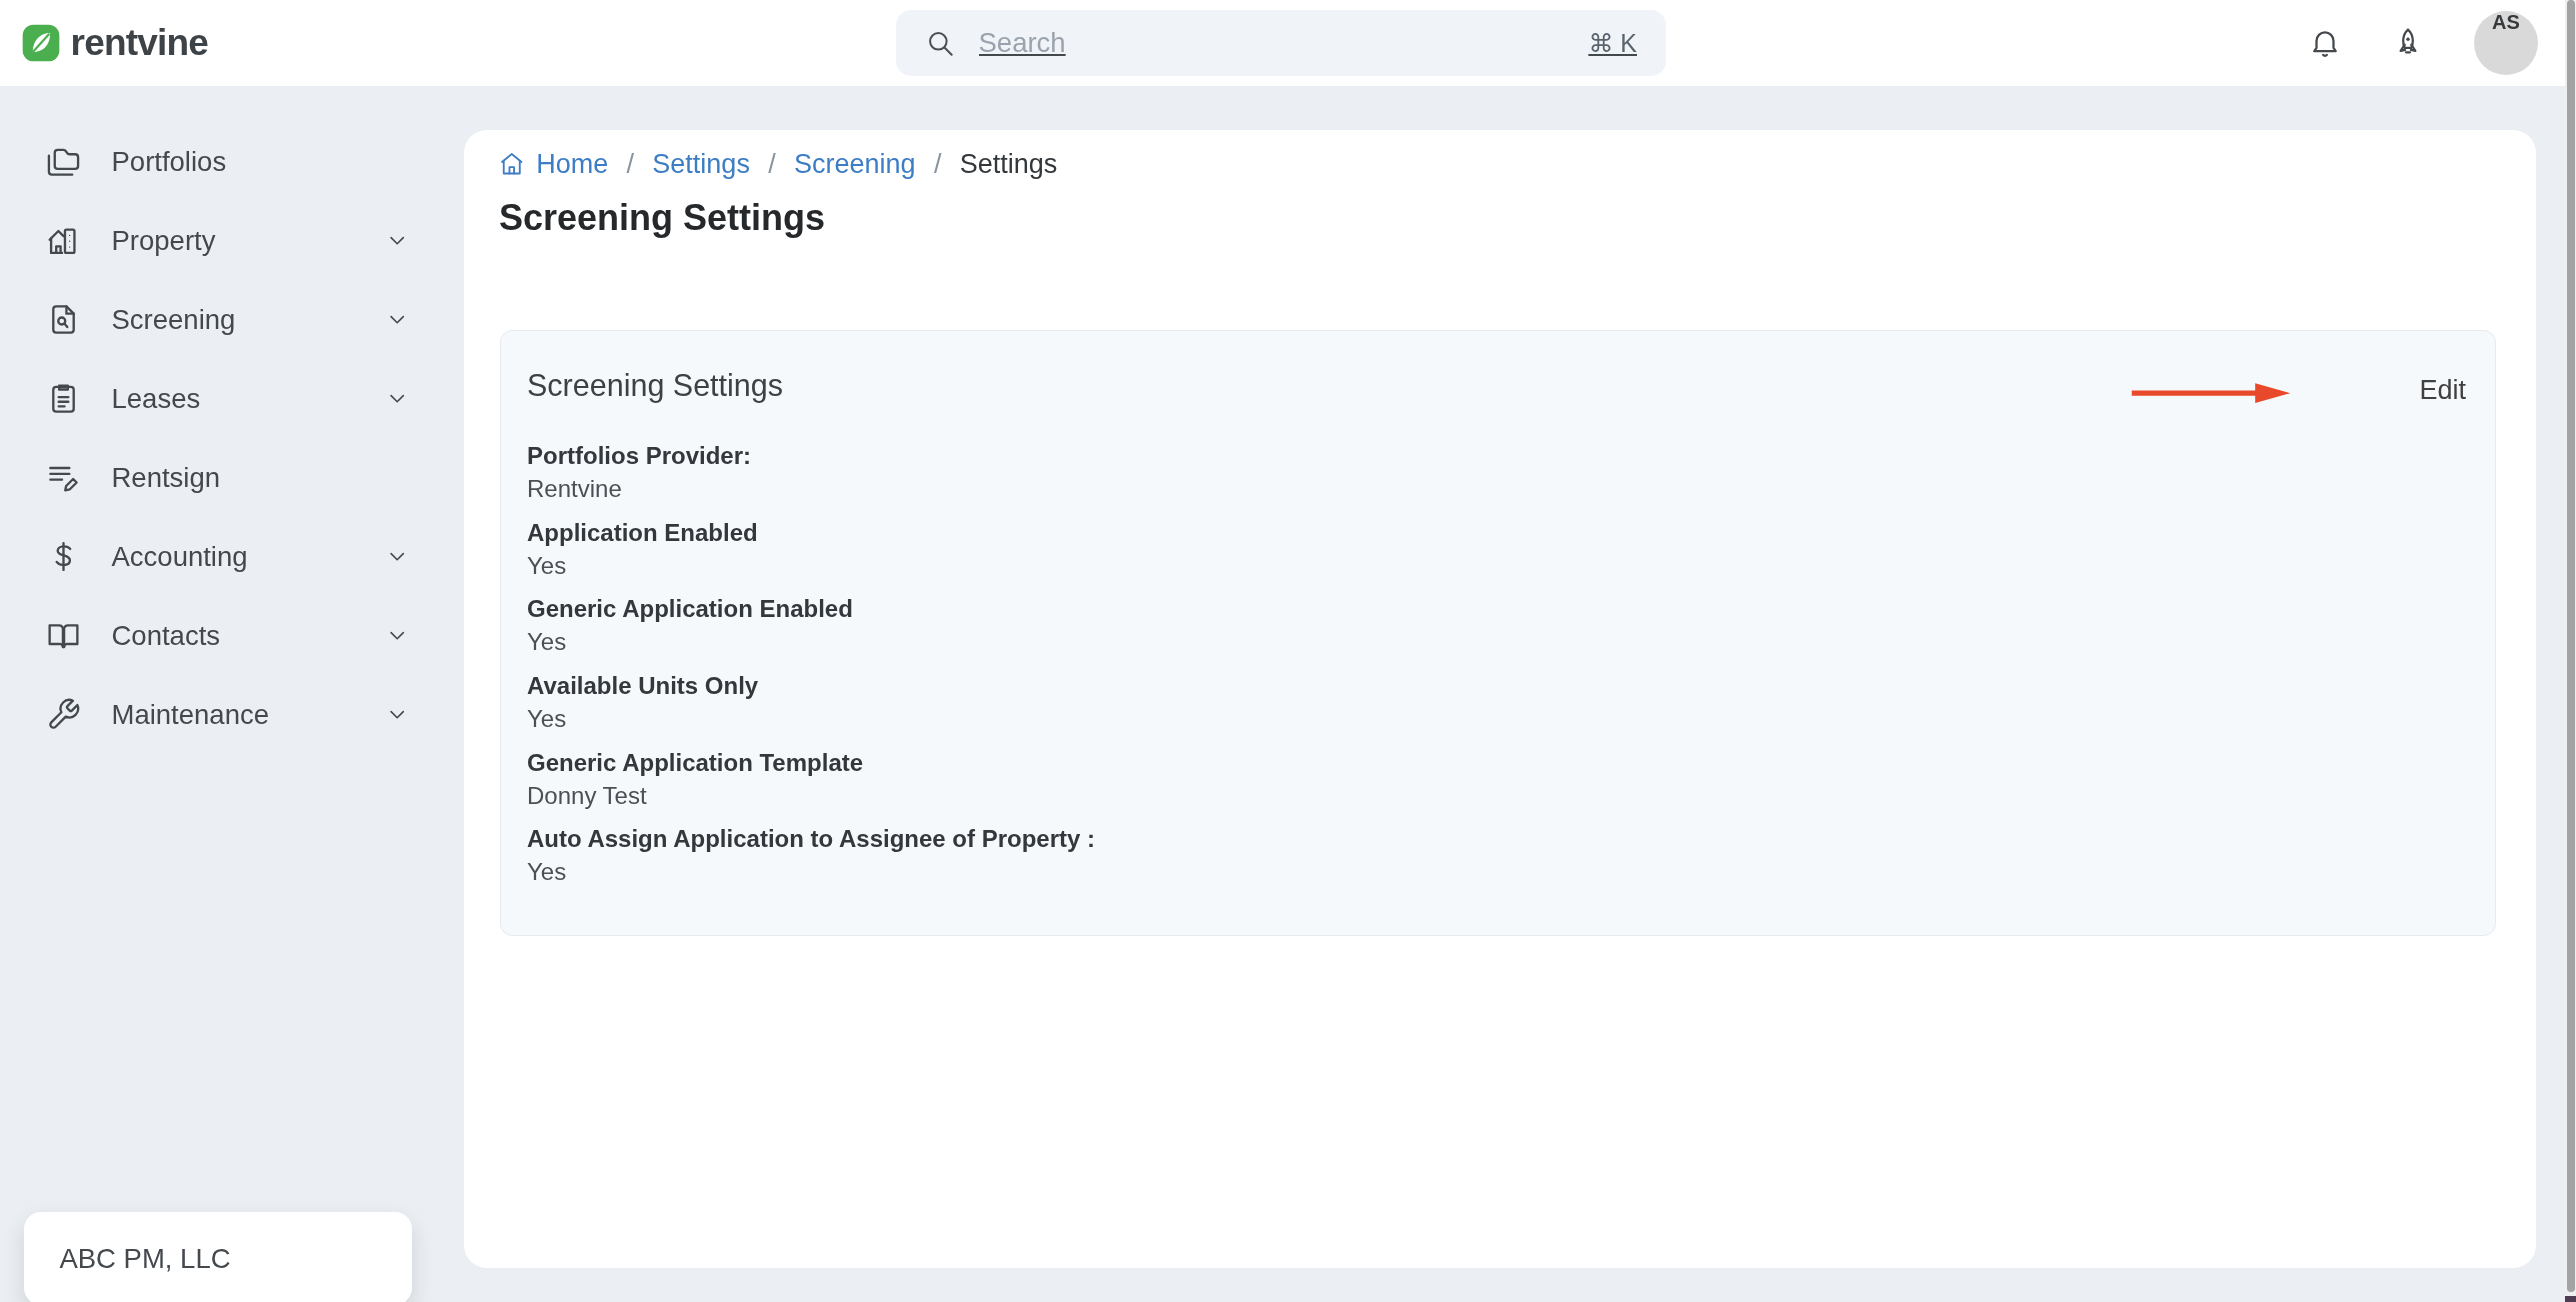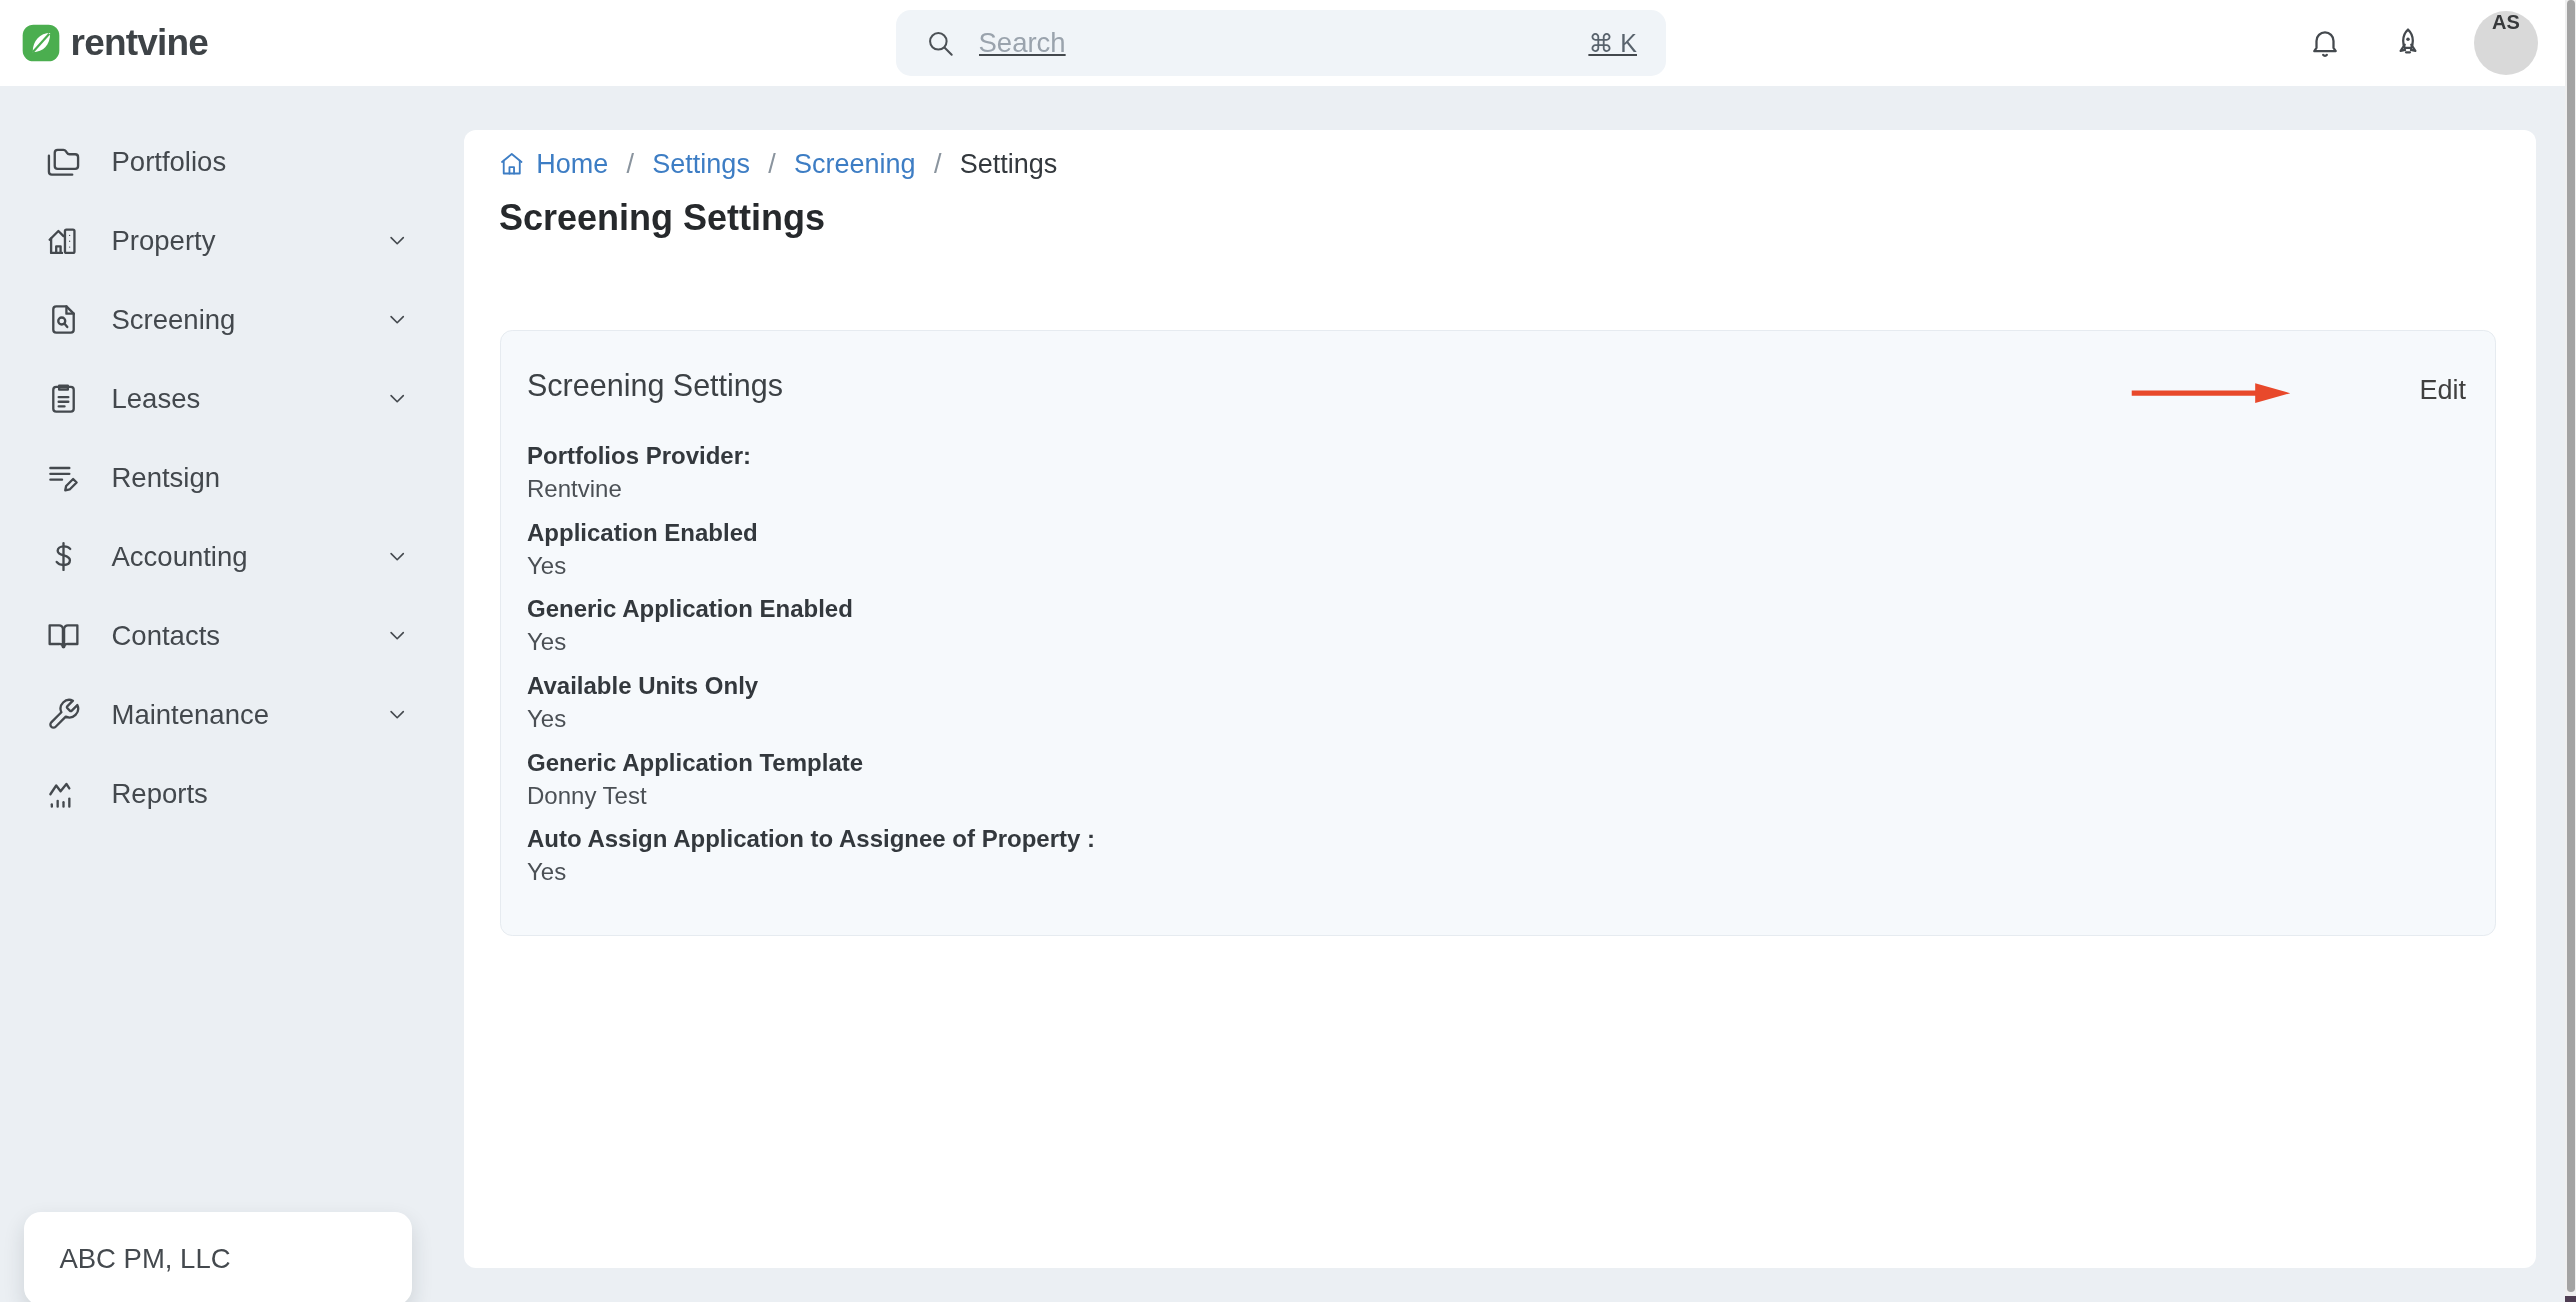--- a/index.html
+++ b/index.html
@@ -54,21 +54,21 @@
     position: absolute; left: 24.4px; top: 1212px; width: 388px; height: 93px;
     background: #FFFFFF; border-radius: 17px;
     box-shadow: 0 9.2px 21.4px rgba(30,40,50,.14);
     display: flex; align-items: center; padding-left: 35px;
     font-size: 27.5px; color: #44494E; cursor: pointer;
   }
 
   
   .main-panel {
     position: absolute; left: 464px; top: 130px; width: 2072px; height: 1138px;
-    background: #FFFFFF; border-radius: 12px;
+    background: #FFFFFF; border-radius: 23px;
   }
   .breadcrumb {
     position: absolute; left: 34px; top: 17px; height: 34px;
     display: flex; align-items: center; gap: 18.3px; font-size: 27px;
   }
   .crumb-link { color: #3D7DC4; display: flex; align-items: center; gap: 10.7px; cursor: pointer; text-decoration: none; }
   .crumb-sep { color: #8A949E; }
   .crumb-current { color: #33383D; }
   .page-title {
     position: absolute; left: 35px; top: 67px;
@@ -264,32 +264,20 @@
       </svg>
     </span>
     <span>Maintenance</span>
     <span class="chev">
       <svg class="icon" width="24.4" height="24.4" viewBox="0 0 24 24">
           <path d="M6 9.5 L12 15.5 L18 9.5"></path>
         </svg>
     </span>
   </div>
 
-  <div class="nav-item">
-    <span>
-      <svg class="icon" width="35" height="35" viewBox="0 0 24 24">
-        <path d="M3 12.5 L7 6.5 L10 10.5 L14 5.5 L16 8.5"></path>
-        <path d="M4 21 v-1.6"></path>
-          <path d="M8 21 v-4"></path>
-          <path d="M12 21 v-3"></path>
-          <path d="M16 21 v-5.5"></path>
-      </svg>
-    </span>
-    <span>Reports</span>
-  </div>
 </nav>
 
 <div class="org-card">
   <span>ABC PM, LLC</span>
 </div>
 
 <main class="main-panel">
 
   <div class="breadcrumb">
     <a class="crumb-link">

